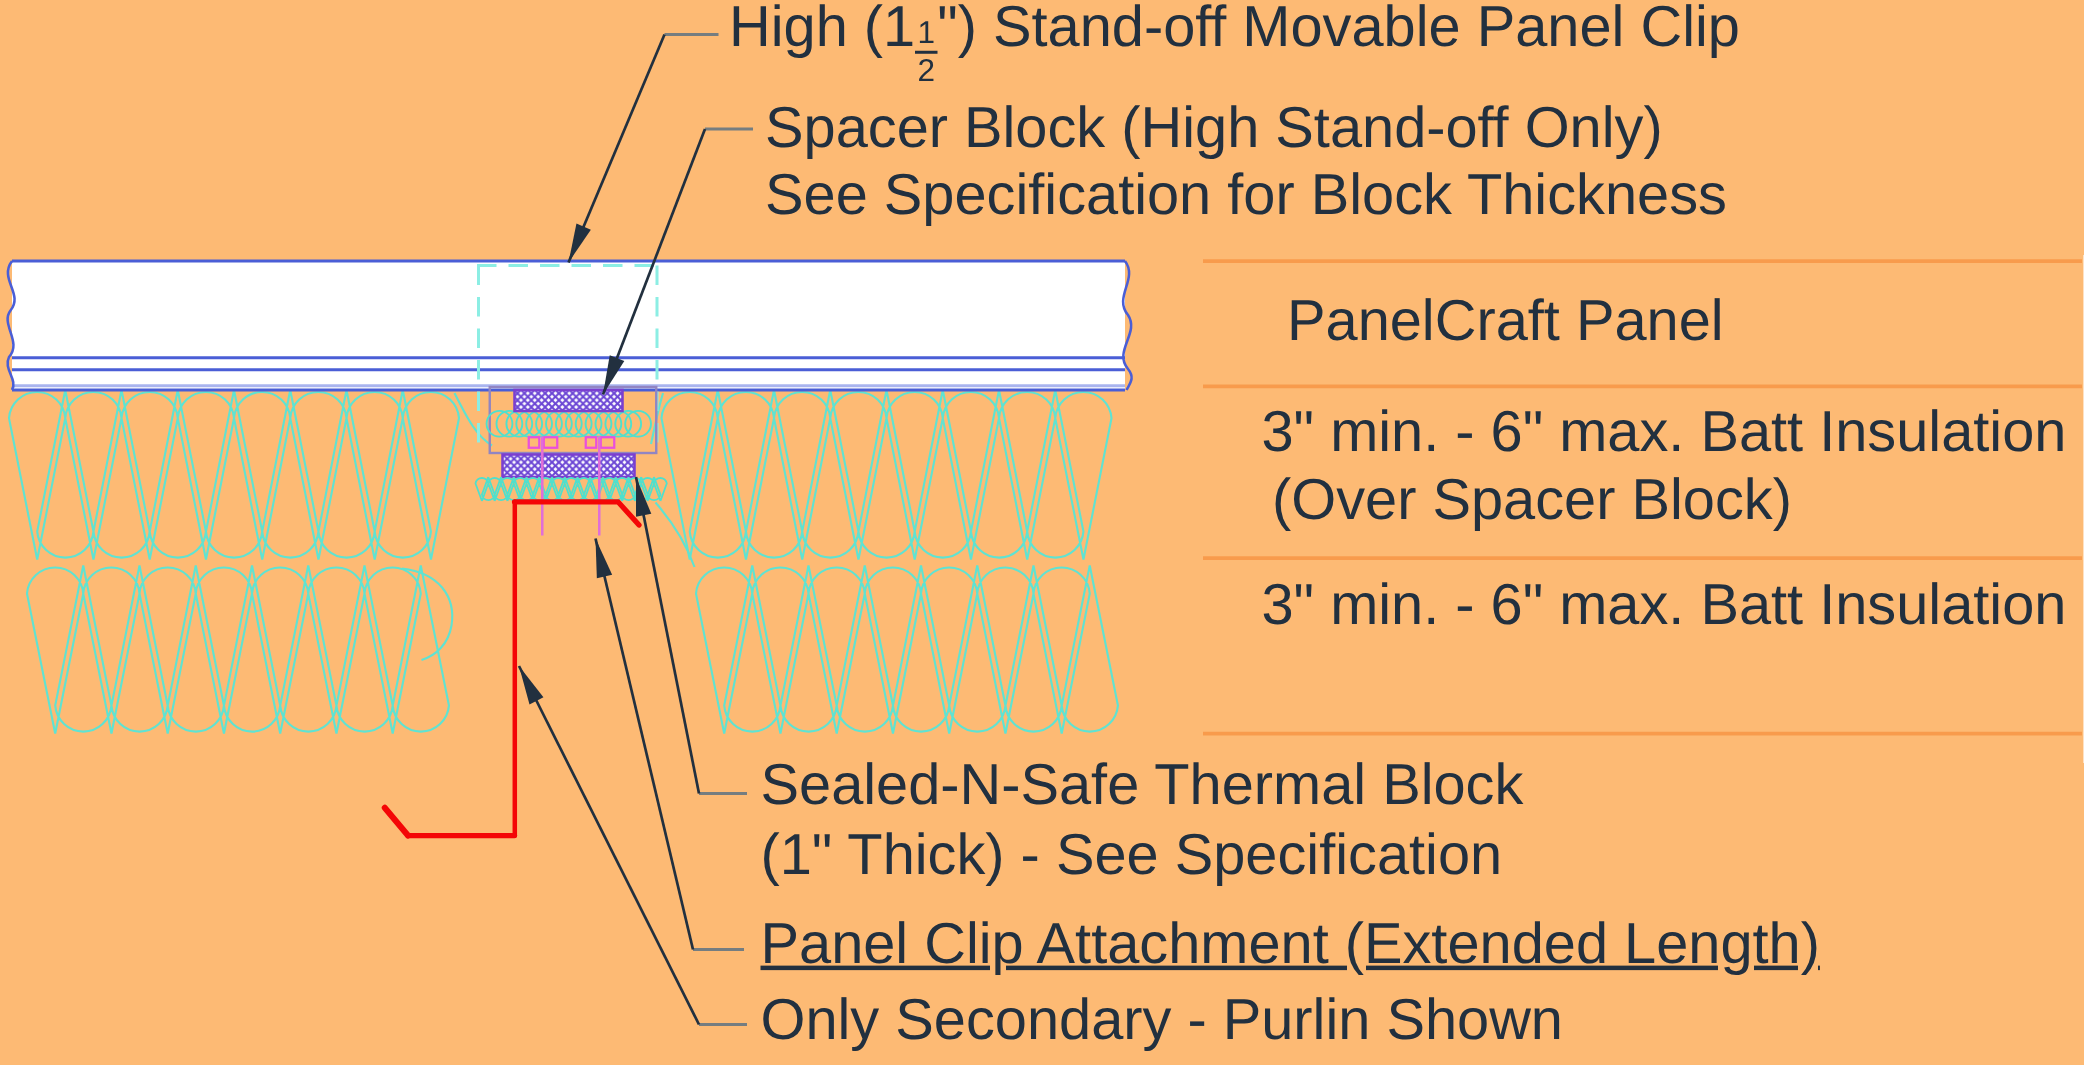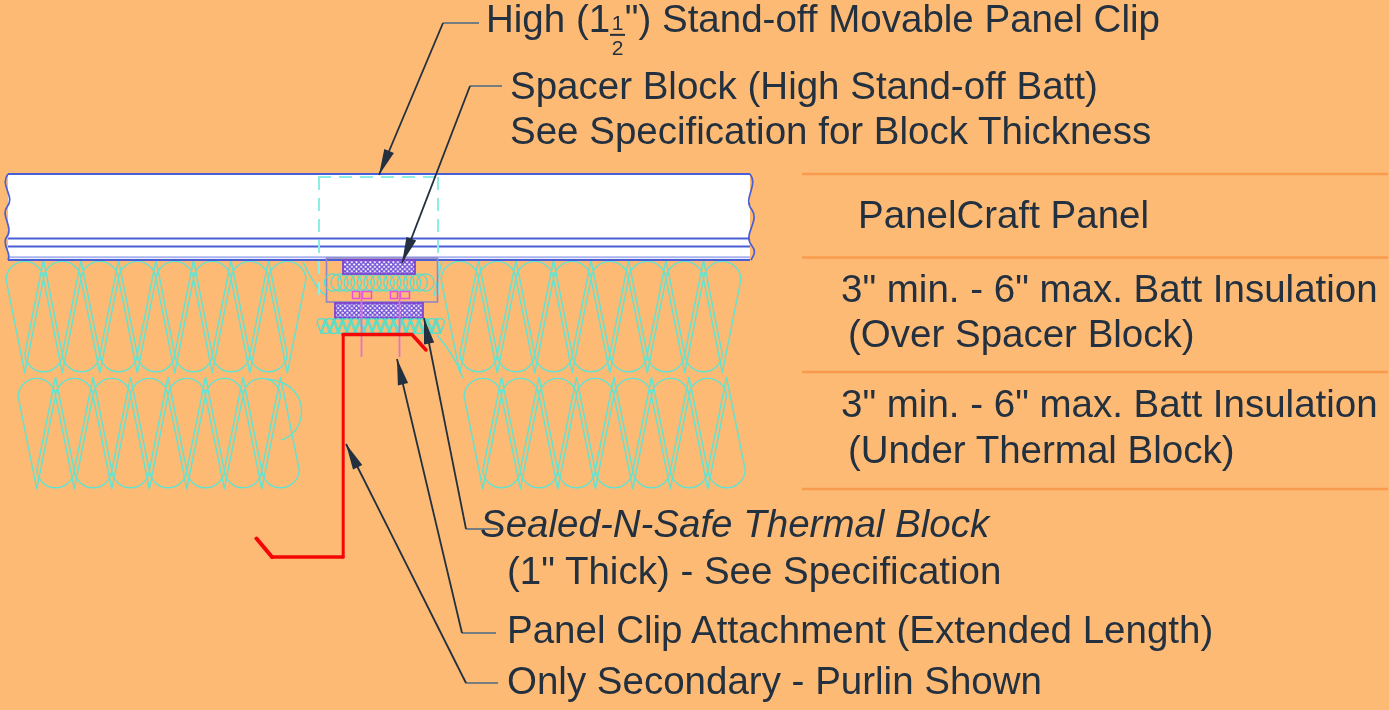--- a/index.html
+++ b/index.html
@@ -20,23 +20,23 @@
   .frac .den{padding-top:0.5px;}
   
   #lbl-high    {left:486px;top:29px;}
   #lbl-spacer1 {left:510px;top:86px;}
   #lbl-spacer2 {left:510px;top:131px;}
   #lbl-legend0 {left:858px;top:215px;}
   #lbl-legend1a{left:841px;top:289px;}
   #lbl-legend1b{left:848px;top:334px;}
   #lbl-legend2a{left:841px;top:404px;}
   #lbl-legend2b{left:848px;top:450px;}
-  #lbl-sealed1 {left:480px;top:524px;font-style:italic;}
+  #lbl-sealed1 {left:507px;top:524px;}
   #lbl-sealed2 {left:507px;top:571px;}
-  #lbl-pclip   {left:507px;top:630px;}
+  #lbl-pclip   {left:507px;top:630px;text-decoration:underline;}
   #lbl-roof    {left:507px;top:681px;}
 </style>
 </head>
 <body>
 
 <div class="stage">
 
   <svg id="cad" width="1389" height="710" viewBox="0 0 1389 710">
     <defs>
         <pattern id="hatch" width="4.6" height="4.6" patternUnits="userSpaceOnUse">
@@ -132,27 +132,26 @@
           <polygon points="346,444 353,469.6 362.3,464.9" fill="#22303f"></polygon>
         </g>
       </g>
   </svg>
 
   <div class="lbl" id="lbl-high"><span>High (1</span><span class="frac">
         <span class="num">1</span>
         <span class="den">2</span>
       </span><span>") Stand-off Movable Panel Clip</span></div>
 
-  <div class="lbl" id="lbl-spacer1">Spacer Block (High Stand-off Batt)</div>
+  <div class="lbl" id="lbl-spacer1">Spacer Block (High Stand-off Only)</div>
   <div class="lbl" id="lbl-legend0">PanelCraft Panel</div>
 
   <div class="lbl" id="lbl-spacer2">See Specification for Block Thickness</div>
   <div class="lbl" id="lbl-legend1a">3" min. - 6" max. Batt Insulation</div>
   <div class="lbl" id="lbl-legend1b">(Over Spacer Block)</div>
   <div class="lbl" id="lbl-legend2a">3" min. - 6" max. Batt Insulation</div>
-  <div class="lbl" id="lbl-legend2b">(Under Thermal Block)</div>
 
   <div class="lbl" id="lbl-sealed1">Sealed-N-Safe Thermal Block</div>
   <div class="lbl" id="lbl-sealed2">(1" Thick) - See Specification</div>
   <div class="lbl" id="lbl-pclip">Panel Clip Attachment (Extended Length)</div>
   <div class="lbl" id="lbl-roof">Only Secondary - Purlin Shown</div>
 
 </div>
 
 </body></html>

